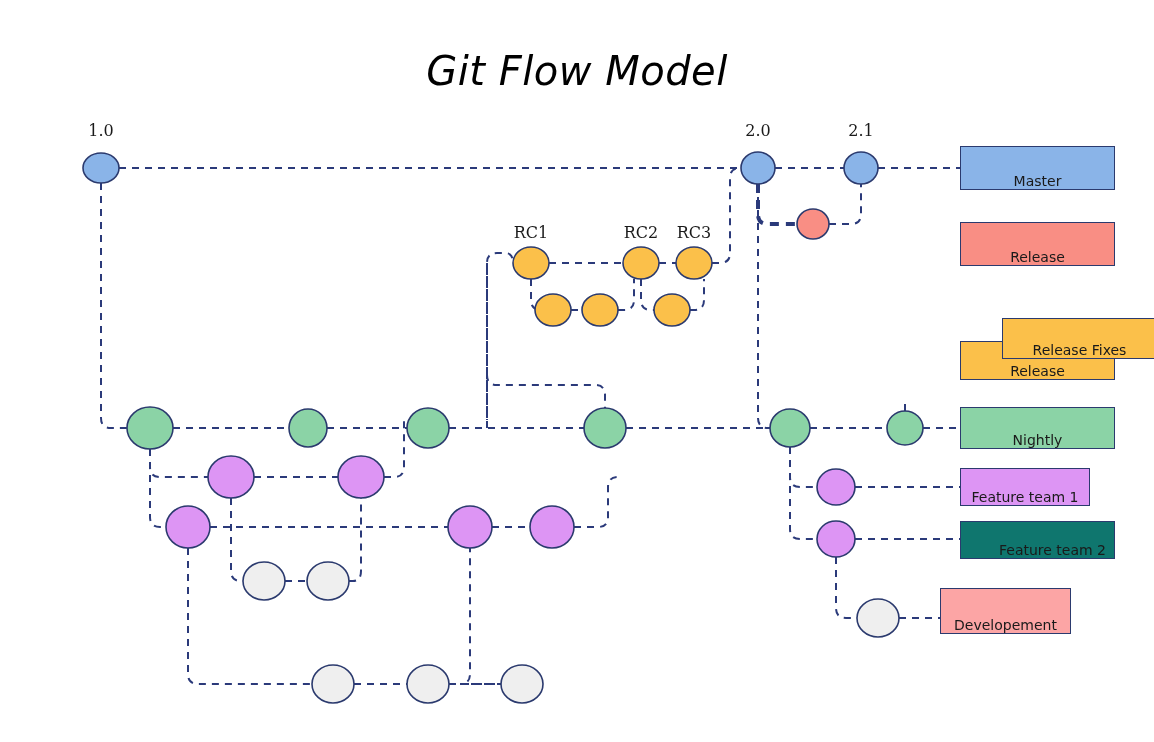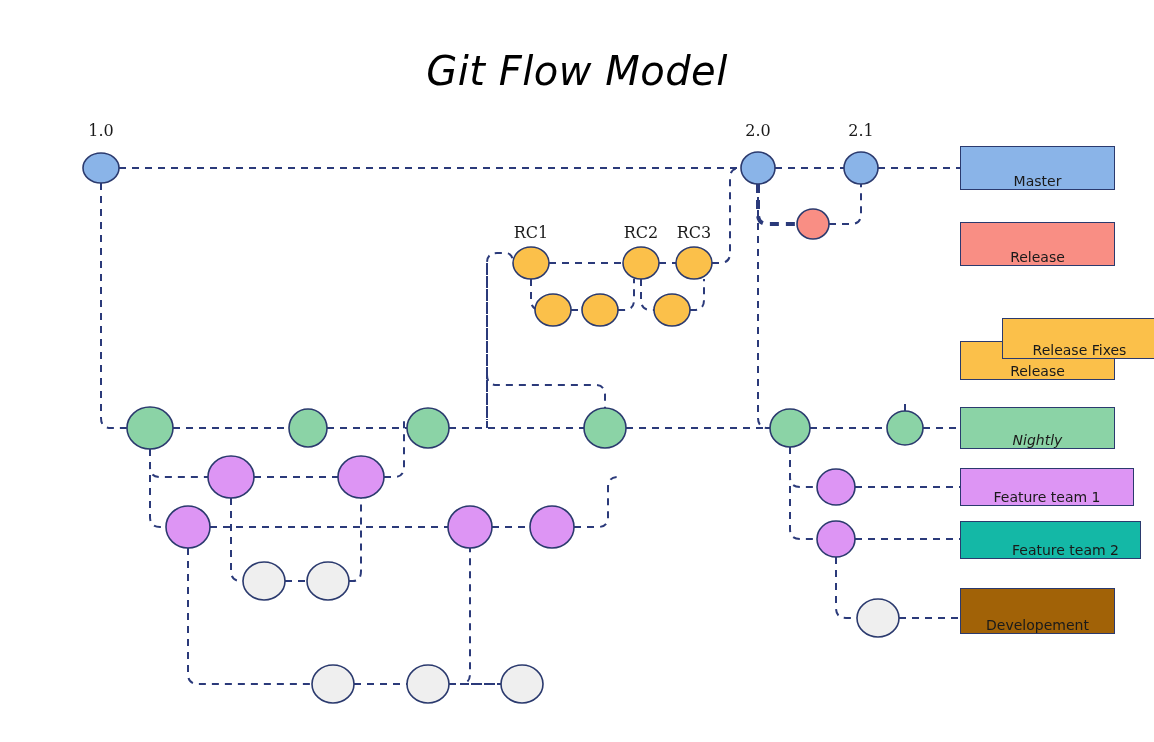--- a/index.html
+++ b/index.html
@@ -171,27 +171,27 @@
       </div>
       <div class="legend-box" style="left: 960px; top: 222px; width: 155px; height: 44px; background: rgb(249, 142, 132);">
         <span>Release</span>
       </div>
       <div class="legend-box" style="left: 960px; top: 293px; width: 155px; height: 39px; background: rgb(251, 192, 74); margin-top: 48px;">
         <span>Release</span>
       </div>
       <div class="legend-box" style="left: 960px; top: 318px; width: 155px; height: 41px; background: rgb(251, 192, 74); margin-left: 42px;">
         <span>Release Fixes</span>
       </div>
-      <div class="legend-box" style="left: 960px; top: 407px; width: 155px; height: 42px; background: rgb(139, 211, 166); font-style: italic;">
+      <div class="legend-box" style="left: 960px; top: 407px; width: 155px; height: 42px; background: rgb(139, 211, 166);">
         <span>Nightly</span>
       </div>
-      <div class="legend-box" style="left: 960px; top: 468px; width: 174px; height: 38px; background: rgb(221, 149, 244);">
+      <div class="legend-box" style="left: 960px; top: 468px; width: 130px; height: 38px; background: rgb(221, 149, 244);">
         <span>Feature team 1</span>
       </div>
-      <div class="legend-box" style="left: 960px; top: 521px; width: 181px; height: 38px; background: #14b8a6; padding-left: 30px;">
+      <div class="legend-box" style="left: 960px; top: 521px; width: 155px; height: 38px; background: #0f766e; padding-left: 30px;">
         <span>Feature team 2</span>
       </div>
-      <div class="legend-box" style="left: 960px; top: 588px; width: 155px; height: 46px; background: #a16207;">
+      <div class="legend-box" style="left: 940px; top: 588px; width: 131px; height: 46px; background: #fca5a5;">
         <span>Developement</span>
       </div>
     </div>
 
 </div>
 
 </body></html>

